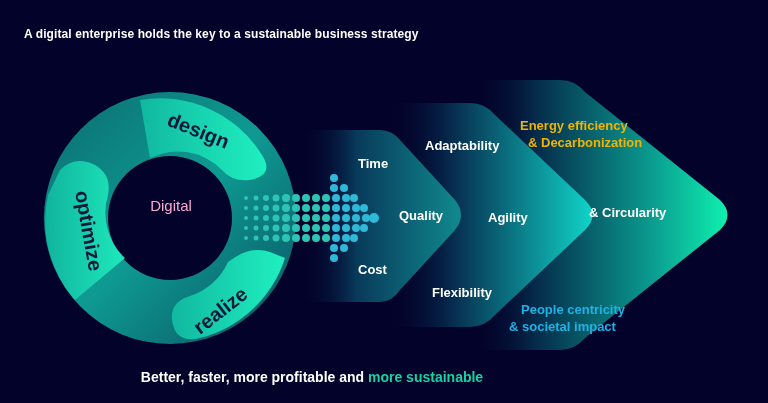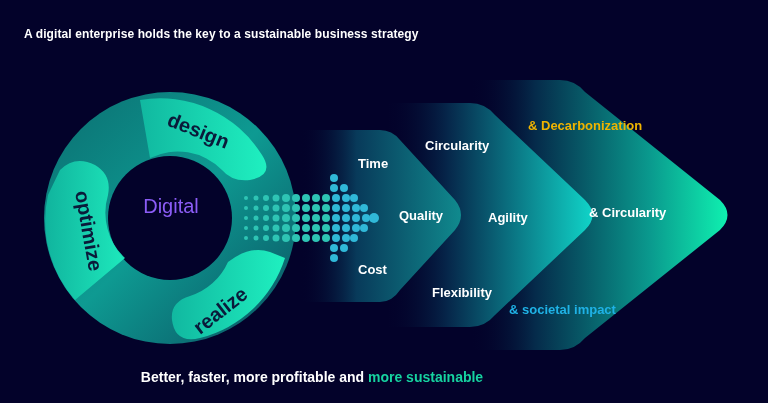--- a/index.html
+++ b/index.html
@@ -2,21 +2,21 @@
 <html><head>
 <meta charset="utf-8">
 <style>
   html, body { margin: 0; padding: 0; }
   body { width: 768px; height: 403px; background: #03022a; overflow: hidden; position: relative; font-family: "Liberation Sans", sans-serif; }
   .title { position: absolute; left: 24px; top: 27px; color: #ffffff; font-weight: bold; font-size: 12px; letter-spacing: 0.1px; }
   .footer { position: absolute; left: 0; width: 624px; top: 369px; text-align: center; color: #ffffff; font-weight: bold; font-size: 14px; }
   .footer .hl { color: #16d3a0; }
   svg.diagram { position: absolute; left: 0; top: 0; }
   .lbl { position: absolute; font-weight: bold; font-size: 13px; color: #ffffff; white-space: nowrap; }
-  .center-text { position: absolute; left: 110px; top: 196px; width: 122px; text-align: center; color: #8b5cf6; font-size: 20px; line-height: 20px; }
+  .center-text { position: absolute; left: 110px; top: 196px; width: 122px; text-align: center; color: #f9a8d4; font-size: 15px; line-height: 20px; }
   .yellow { color: #f0b400; }
   .blue { color: #1fb2e6; }
 </style>
 </head>
 <body>
 
 <div class="title">A digital enterprise holds the key to a sustainable business strategy</div>
 
 <svg class="diagram" width="768" height="403" viewBox="0 0 768 403">
   <defs>
@@ -143,29 +143,31 @@
 </svg>
 
 <div class="center-text">
   <div>Digital</div>
 </div>
 
 <div class="lbl" style="left:358px;top:156px;">Time</div>
 <div class="lbl" style="left:399px;top:208px;">Quality</div>
 <div class="lbl" style="left:358px;top:262px;">Cost</div>
 
-<div class="lbl" style="left:425px;top:138px;">Circularity</div>
+<div class="lbl" style="left:425px;top:138px;">Adaptability</div>
 <div class="lbl" style="left:488px;top:210px;">Agility</div>
 <div class="lbl" style="left:432px;top:285px;">Flexibility</div>
 
 <div class="lbl yellow" style="left:520px;top:117px;line-height:17px;">
+  <div>Energy efficiency</div>
   <div style="padding-left:8px;">&amp; Decarbonization</div>
 </div>
 <div class="lbl" style="left:589px;top:204px;line-height:17px;">
   <div>&amp; Circularity</div>
 </div>
 <div class="lbl blue" style="left:509px;top:301px;line-height:17px;">
+  <div style="padding-left:12px;">People centricity</div>
   <div>&amp; societal impact</div>
 </div>
 
 <div class="footer">
   <span>Better, faster, more profitable and </span><span class="hl">more sustainable</span>
 </div>
 
 </body></html>

